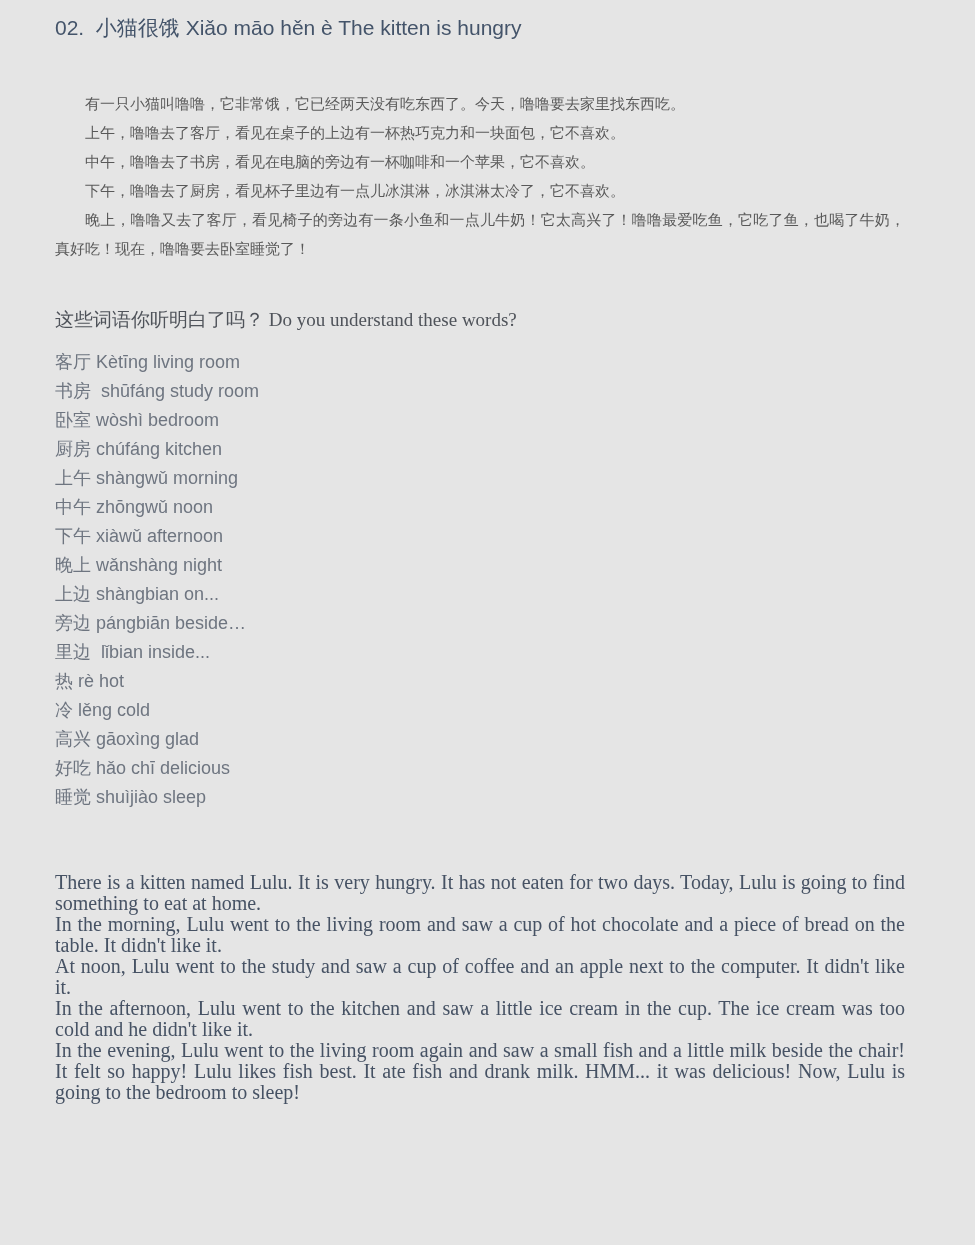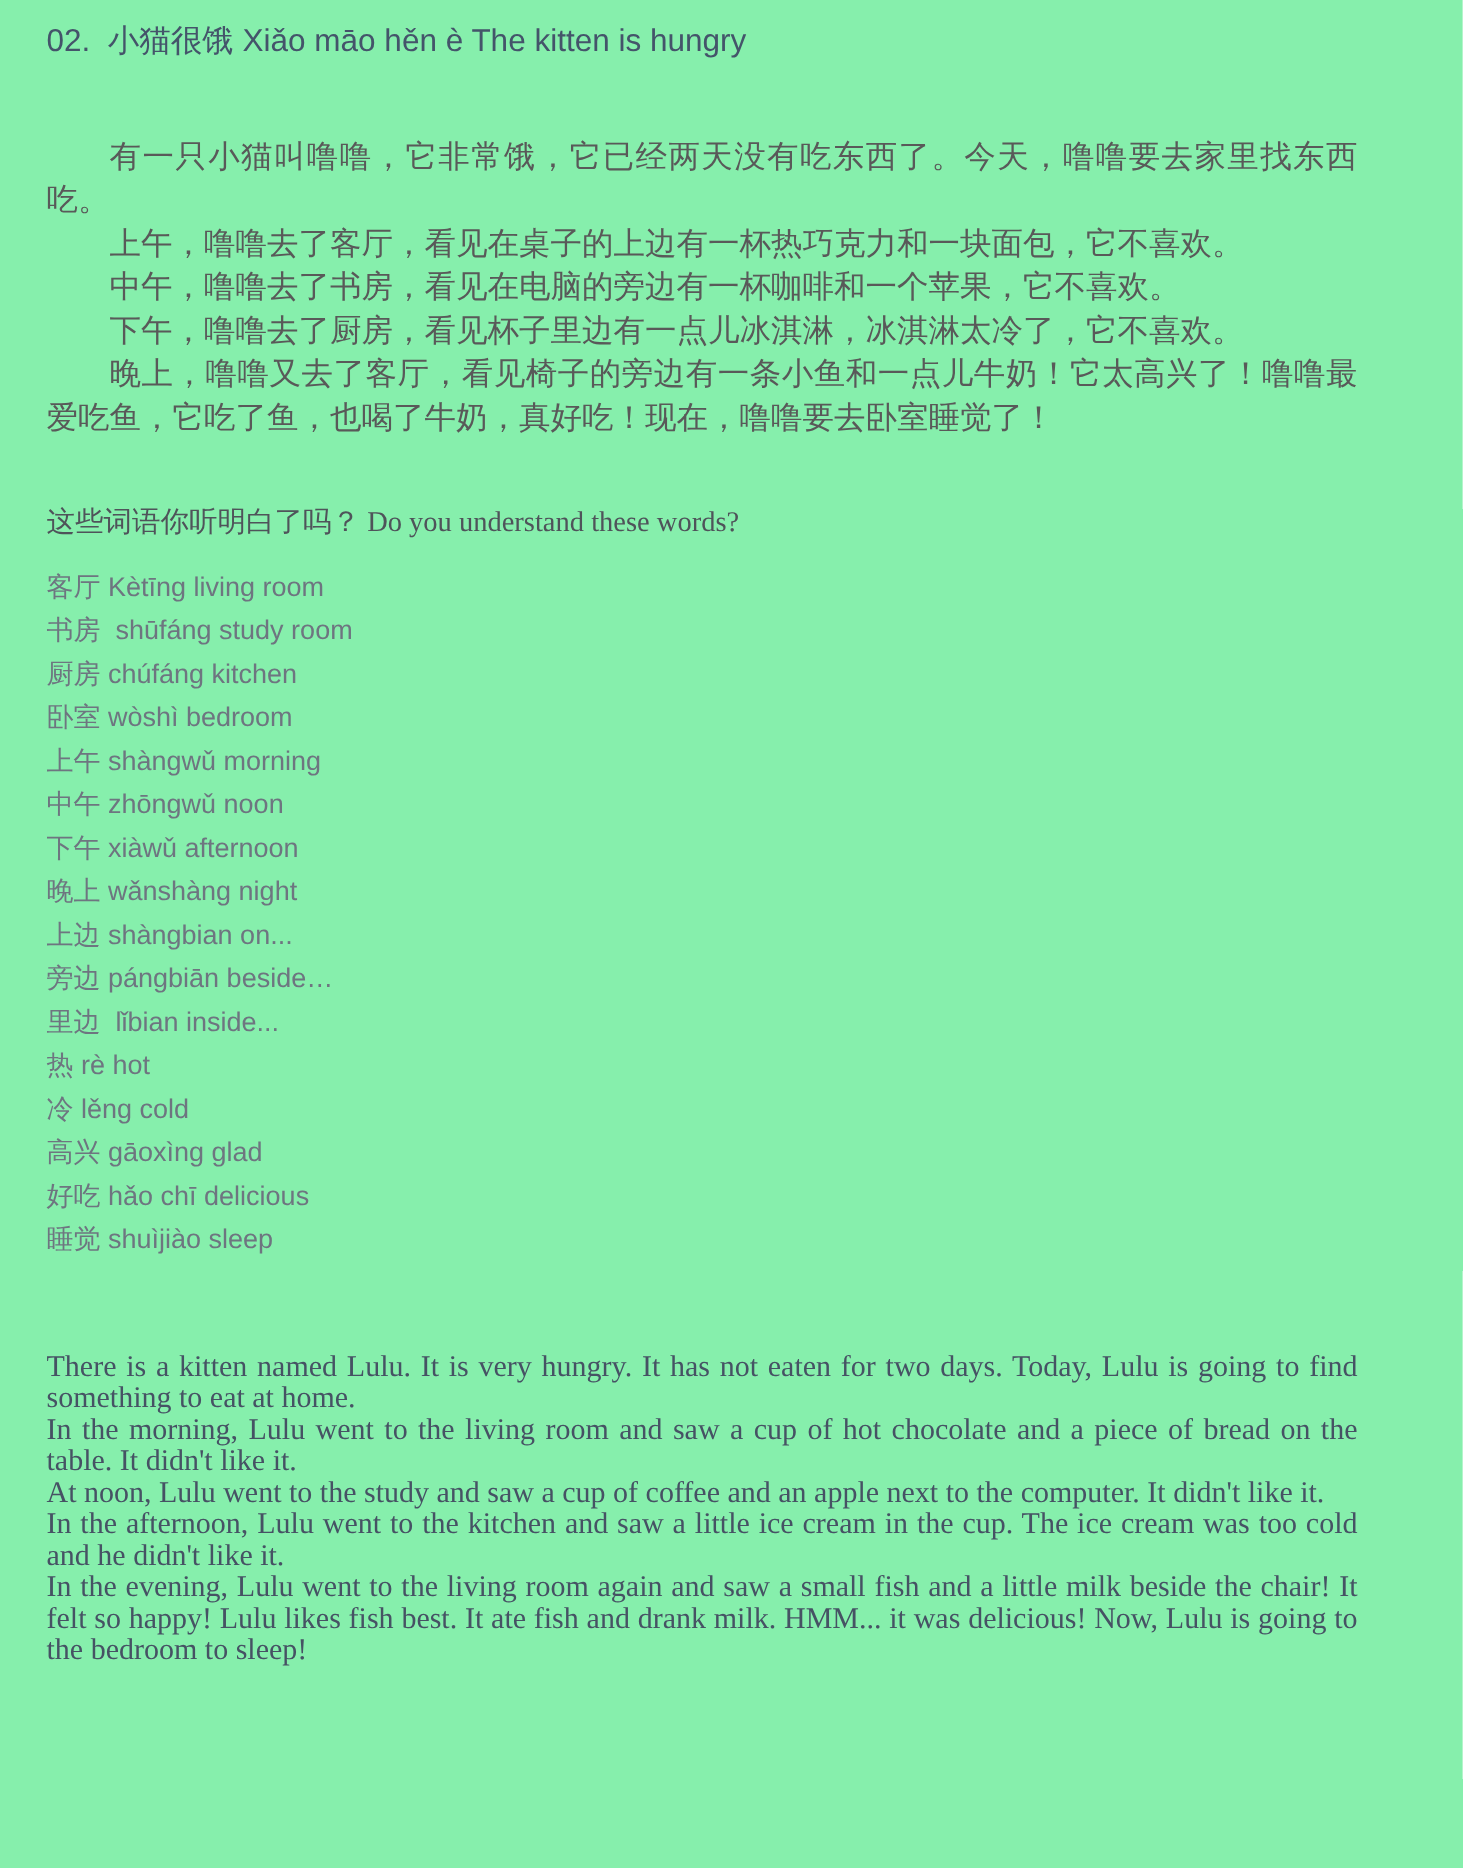--- a/index.html
+++ b/index.html
@@ -7,40 +7,40 @@
     padding: 0;
     background: #ffffff;
   }
   body {
     width: 975px;
   }
   .page {
     box-sizing: border-box;
     width: 975px;
     min-height: 1245px;
-    padding: 14px 70px 20px 31px;
-    background: #86efac;
+    padding: 14px 70px 20px 55px;
+    background: #e5e5e5;
   }
   .title {
     margin: 0;
     font-family: "Liberation Sans", "DejaVu Sans", sans-serif;
     font-size: 21px;
     font-weight: 400;
     line-height: 28px;
     color: #44546a;
     white-space: pre-wrap;
   }
   .story-cn {
     margin-top: 48px;
   }
   .story-cn p {
     margin: 0;
     text-indent: 2em;
     font-family: "Liberation Serif", "DejaVu Serif", serif;
-    font-size: 21px;
+    font-size: 15px;
     line-height: 29px;
     color: #595959;
     text-align: justify;
   }
   .question {
     margin: 44px 0 0 0;
     font-family: "Liberation Serif", "DejaVu Serif", serif;
     font-size: 19px;
     line-height: 24px;
     color: #4f535a;
@@ -80,22 +80,22 @@
     <p>中午，噜噜去了书房，看见在电脑的旁边有一杯咖啡和一个苹果，它不喜欢。</p>
     <p>下午，噜噜去了厨房，看见杯子里边有一点儿冰淇淋，冰淇淋太冷了，它不喜欢。</p>
     <p>晚上，噜噜又去了客厅，看见椅子的旁边有一条小鱼和一点儿牛奶！它太高兴了！噜噜最爱吃鱼，它吃了鱼，也喝了牛奶，真好吃！现在，噜噜要去卧室睡觉了！</p>
   </section>
 
   <p class="question">这些词语你听明白了吗？ Do you understand these words?</p>
 
   <section class="vocab">
     <div class="vocab-row">客厅 Kètīng living room</div>
     <div class="vocab-row">书房  shūfáng study room</div>
+    <div class="vocab-row">卧室 wòshì bedroom</div>
     <div class="vocab-row">厨房 chúfáng kitchen</div>
-    <div class="vocab-row">卧室 wòshì bedroom</div>
     <div class="vocab-row">上午 shàngwǔ morning</div>
     <div class="vocab-row">中午 zhōngwǔ noon</div>
     <div class="vocab-row">下午 xiàwǔ afternoon</div>
     <div class="vocab-row">晚上 wǎnshàng night</div>
     <div class="vocab-row">上边 shàngbian on...</div>
     <div class="vocab-row">旁边 pángbiān beside…</div>
     <div class="vocab-row">里边  lǐbian inside...</div>
     <div class="vocab-row">热 rè hot</div>
     <div class="vocab-row">冷 lěng cold</div>
     <div class="vocab-row">高兴 gāoxìng glad</div>

